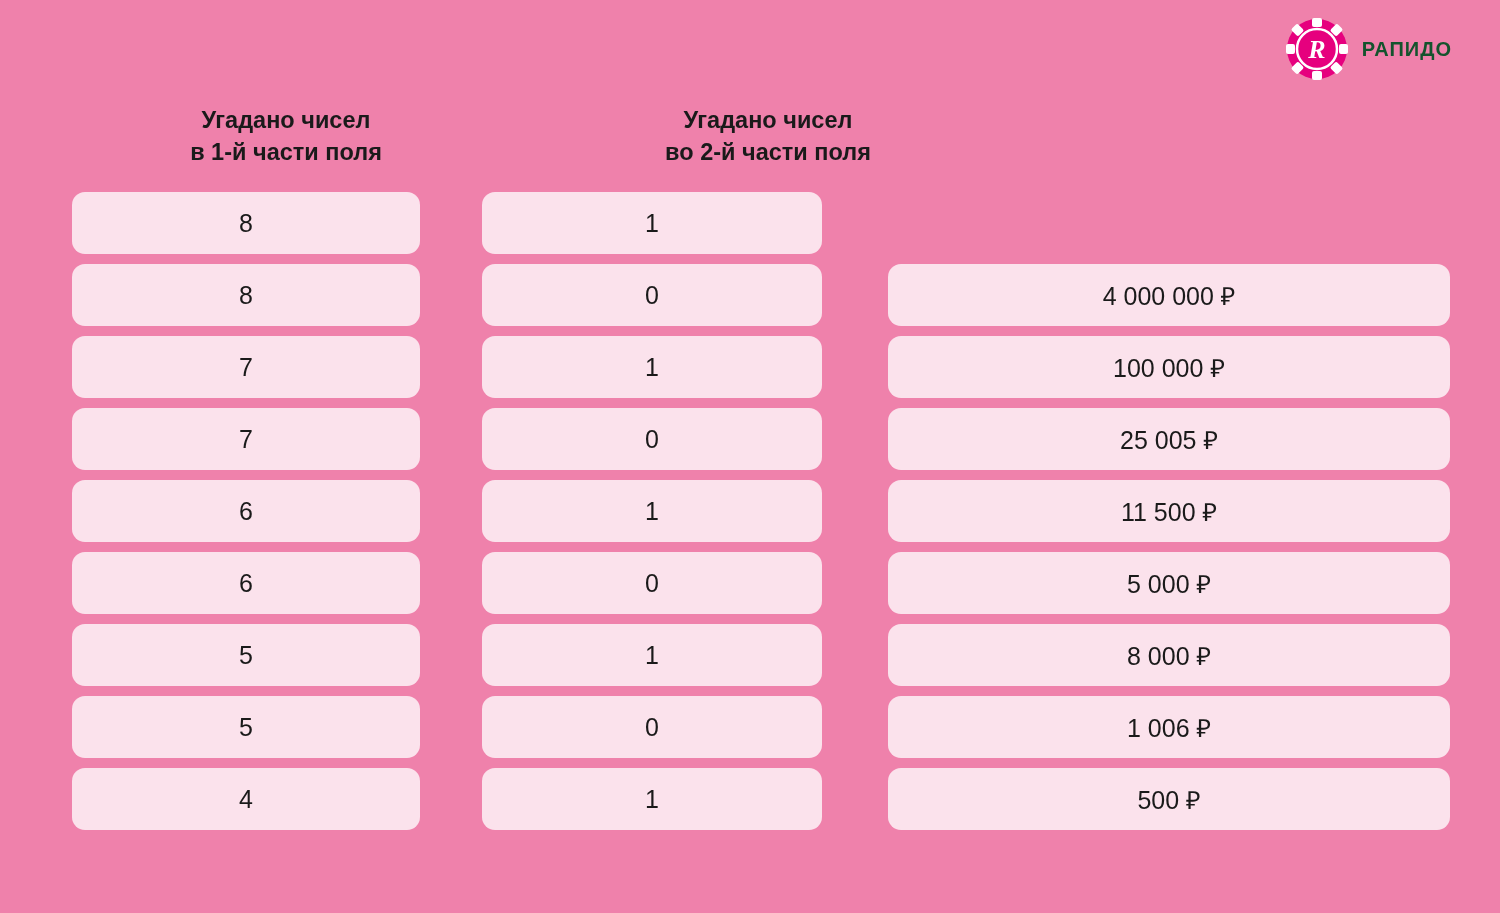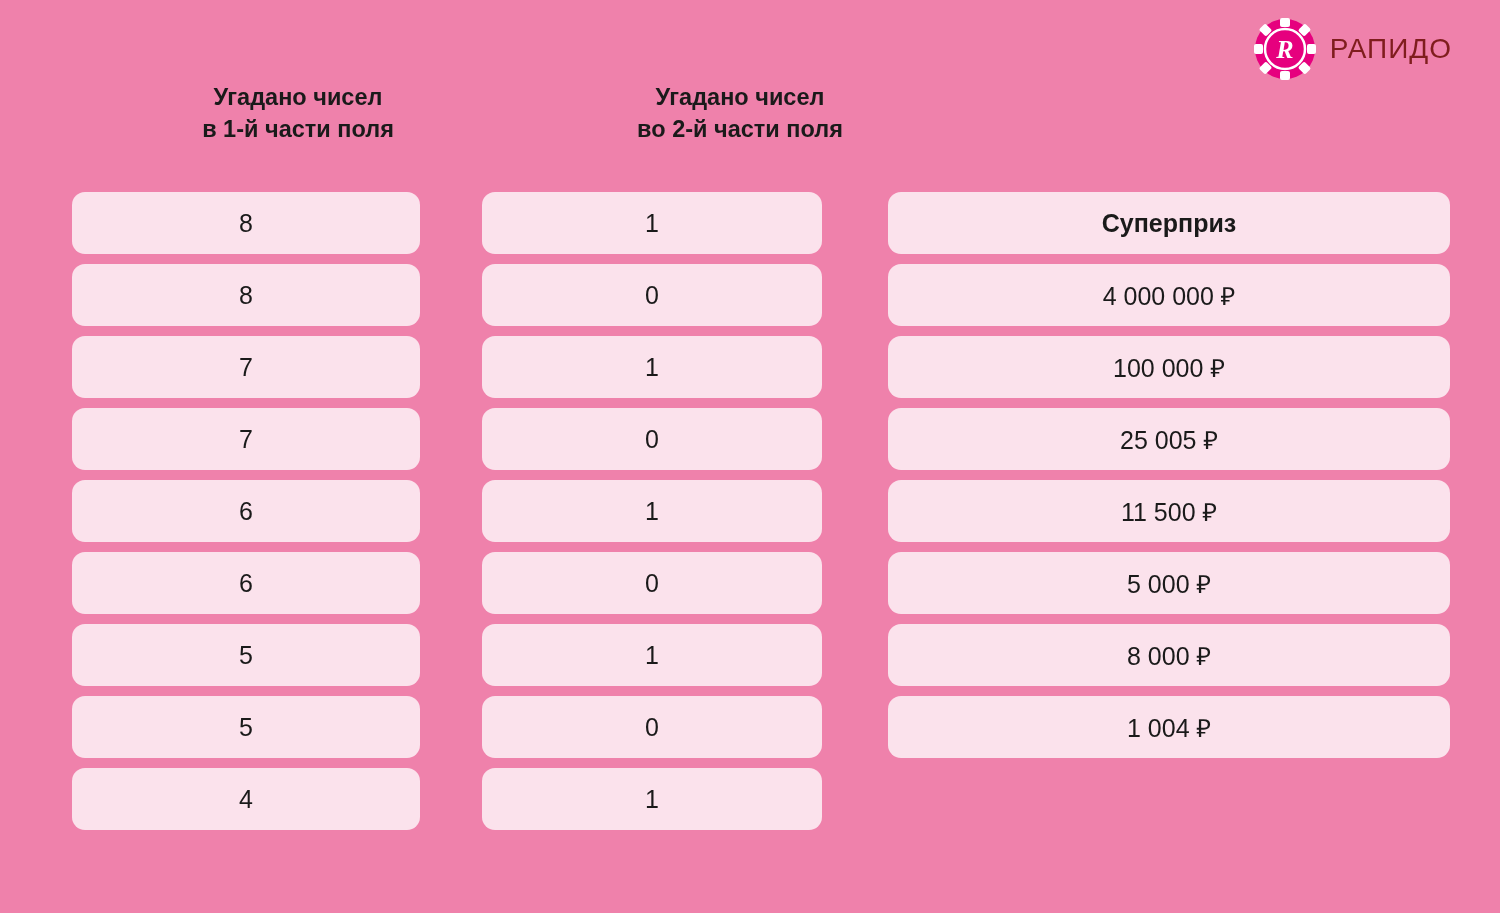--- a/index.html
+++ b/index.html
@@ -24,42 +24,43 @@
     align-items: center;
     gap: 14px;
   }
   .logo-chip {
     width: 62px;
     height: 62px;
     position: relative;
     display: block;
   }
   .logo-text {
-    font-size: 28px;
-    font-weight: normal;
+    font-size: 20px;
+    font-weight: bold;
     letter-spacing: 1px;
-    color: #7f1d1d;
+    color: #14532d;
     line-height: 1;
     white-space: nowrap;
   }
 
   
   .table {
     position: absolute;
     top: 74px;
     left: 0;
     width: 1500px;
     display: flex;
     flex-direction: column;
   }
   .head-row {
     display: flex;
-    align-items: flex-start;
-    padding: 0 0 0 16px;
+    align-items: center;
+    padding: 0 0 0 4px;
     height: 118px;
+    gap: 40px;
   }
   .col-head {
     text-align: center;
     font-size: 23.5px;
     font-weight: bold;
     color: #1a1a1a;
     line-height: 1.35;
     padding-top: 8px;
     white-space: pre-line;
   }
@@ -124,21 +125,20 @@
 в 1-й части поля</div>
     <div class="col-head col2">Угадано чисел
 во 2-й части поля</div>
   </div>
 
   <div class="body-rows">
 
     <div class="row">
       <div class="cell c1">8</div>
       <div class="cell c2">1</div>
-      <div class="cell c3 bold">Суперприз</div>
     </div>
 
     <div class="row">
       <div class="cell c1">8</div>
       <div class="cell c2">0</div>
       <div class="cell c3">4 000 000 ₽</div>
     </div>
 
     <div class="row">
       <div class="cell c1">7</div>
@@ -166,22 +166,23 @@
 
     <div class="row">
       <div class="cell c1">5</div>
       <div class="cell c2">1</div>
       <div class="cell c3">8 000 ₽</div>
     </div>
 
     <div class="row">
       <div class="cell c1">5</div>
       <div class="cell c2">0</div>
-      <div class="cell c3">1 004 ₽</div>
+      <div class="cell c3">1 006 ₽</div>
     </div>
 
     <div class="row">
       <div class="cell c1">4</div>
       <div class="cell c2">1</div>
+      <div class="cell c3">500 ₽</div>
     </div>
 
   </div>
 </div>
 
 </body></html>

